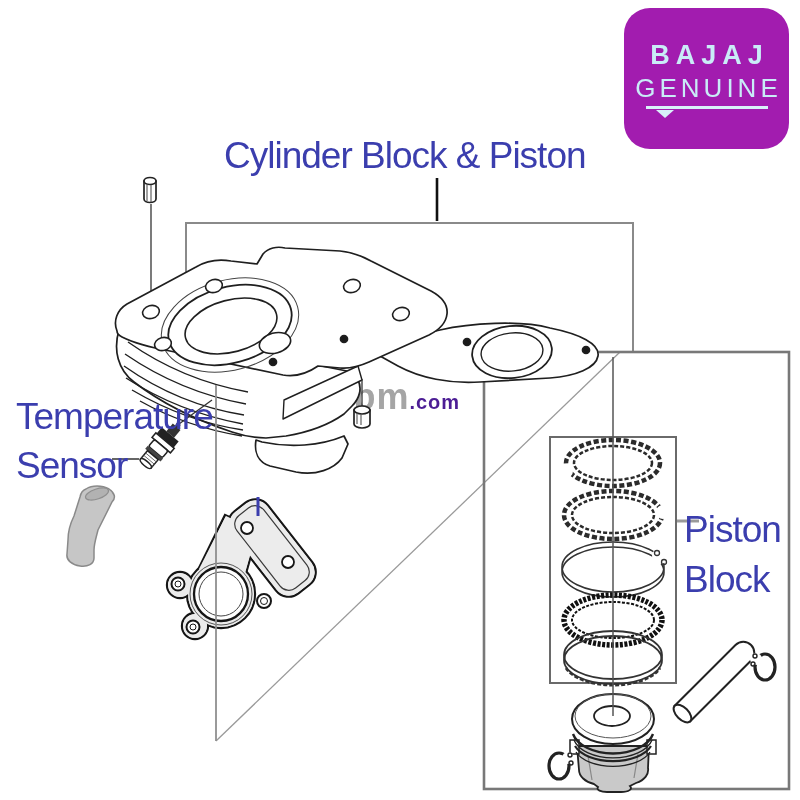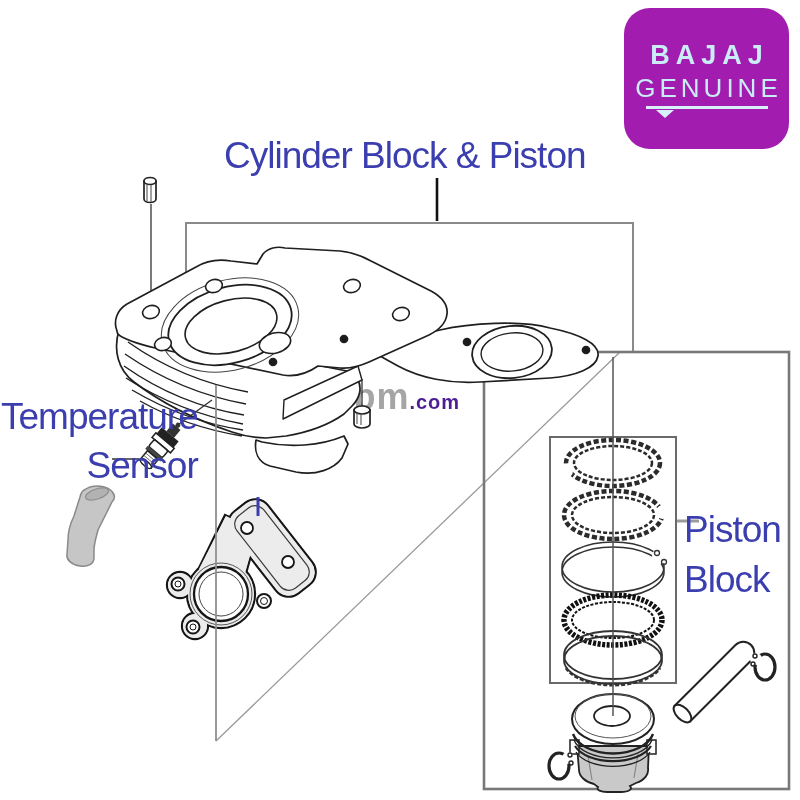--- a/index.html
+++ b/index.html
@@ -7,21 +7,21 @@
          font-family:"Liberation Sans",sans-serif;}
   #wm{position:absolute;left:303px;top:376px;z-index:0;white-space:nowrap;
       font-weight:bold;letter-spacing:1px;}
   #wm .w1{font-size:30px;color:#c9c9c9;}
   #wm .w2{font-size:36px;color:#a5a5a5;}
   #wm .w3{font-size:20px;color:#4c1d95;}
   #art{position:absolute;left:0;top:0;z-index:1;}
   .lbl{position:absolute;z-index:2;color:#3b3eae;font-size:37px;letter-spacing:-1px;
        line-height:49px;white-space:nowrap;}
   #title{left:214px;top:131px;margin-left:10px;}
-  #temp{left:1px;top:392px;text-align:right;}
+  #temp{left:16px;top:392px;}
   #seal{left:229px;top:458px;}
   #prings{left:684px;top:505px;line-height:50px;}
   #logo{position:absolute;left:624px;top:8px;width:165px;height:141px;z-index:3;
         background:#a21caf;border-radius:26px;display:flex;flex-direction:column;
         align-items:center;}
   #logo .brand{margin-top:32px;font-size:27px;font-weight:bold;color:#c9ecf7;
         letter-spacing:6px;padding-left:6px;}
   #logo .genuine{margin-top:2px;font-size:26px;color:#c9ecf7;letter-spacing:4px;
         padding-left:4px;}
   #logo .word{margin-top:-4px;font-size:33px;font-weight:bold;color:#ffffff;

